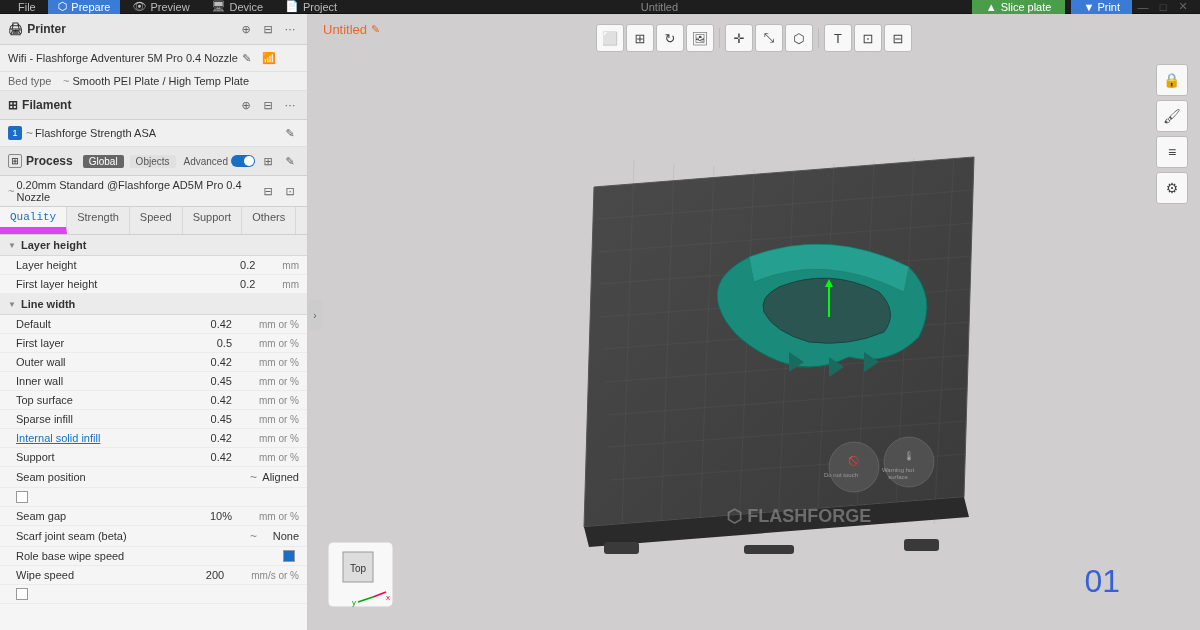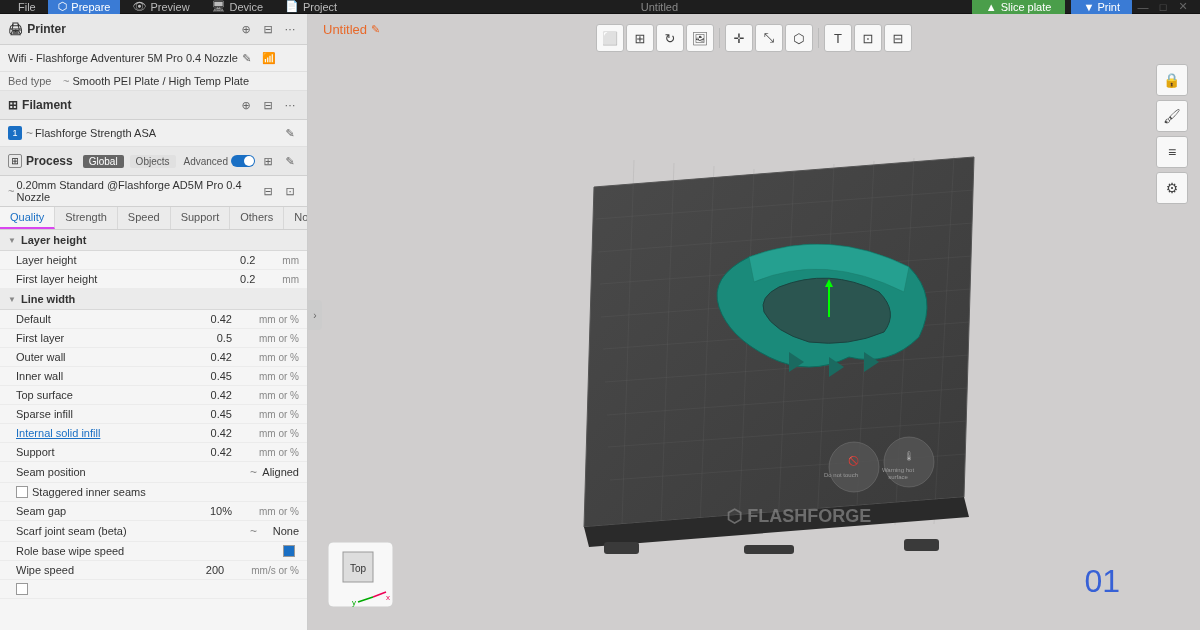--- a/index.html
+++ b/index.html
@@ -49,21 +49,21 @@
     .tab-objects { background: #e0e0e0; color: #555; padding: 1px 6px; border-radius: 2px; font-size: 10px; }
     .advanced-toggle { display: flex; align-items: center; gap: 3px; font-size: 10px; color: #555; }
     .toggle-on { width: 24px; height: 12px; background: #1a6fc4; border-radius: 6px; position: relative; cursor: pointer; }
     .toggle-on::after { content: ''; width: 10px; height: 10px; background: #fff; border-radius: 5px; position: absolute; right: 1px; top: 1px; }
 
     .profile-row { display: flex; align-items: center; justify-content: space-between; padding: 3px 8px; border-bottom: 1px solid #d0d0d0; font-size: 11px; color: #333; }
 
     
     .quality-tabs { display: flex; border-bottom: 1px solid #d0d0d0; background: #ebebeb; }
     .quality-tab { padding: 4px 10px; font-size: 11px; cursor: pointer; color: #555; border-right: 1px solid #d8d8d8; }
-    .quality-tab.active { color: #1a6fc4; border-bottom: 2px solid #d946ef; background: #f5f5f5; }
+    .quality-tab.active { color: #1a6fc4; border-bottom: 7px solid #d946ef; background: #f5f5f5; font-family: Liberation Mono, monospace; }
 
     
     .settings-list { flex: 1; overflow-y: auto; background: #f5f5f5; }
     .settings-list::-webkit-scrollbar { width: 6px; }
     .settings-list::-webkit-scrollbar-track { background: #e8e8e8; }
     .settings-list::-webkit-scrollbar-thumb { background: #bbb; border-radius: 3px; }
 
     .group-header { display: flex; align-items: center; padding: 4px 8px; background: #ebebeb; border-bottom: 1px solid #d8d8d8; font-size: 11px; font-weight: 600; color: #333; cursor: pointer; }
     .group-header::before { content: '▼'; font-size: 8px; margin-right: 5px; color: #888; }
 
@@ -302,21 +302,20 @@
 
 
       <div class="setting-row">
         <span class="setting-label">Seam position</span>
         <span class="setting-tilde">~</span>
         <span class="setting-value">Aligned</span>
       </div>
 
       <div class="setting-row">
         <div class="checkbox"></div>
-        <span class="setting-label">Staggered inner seams</span>
       </div>
 
       <div class="setting-row">
         <span class="setting-label">Seam gap</span>
         <span class="setting-value">10%</span>
         <span class="setting-unit">mm or %</span>
       </div>
 
       <div class="setting-row">
         <span class="setting-label">Scarf joint seam (beta)</span>

